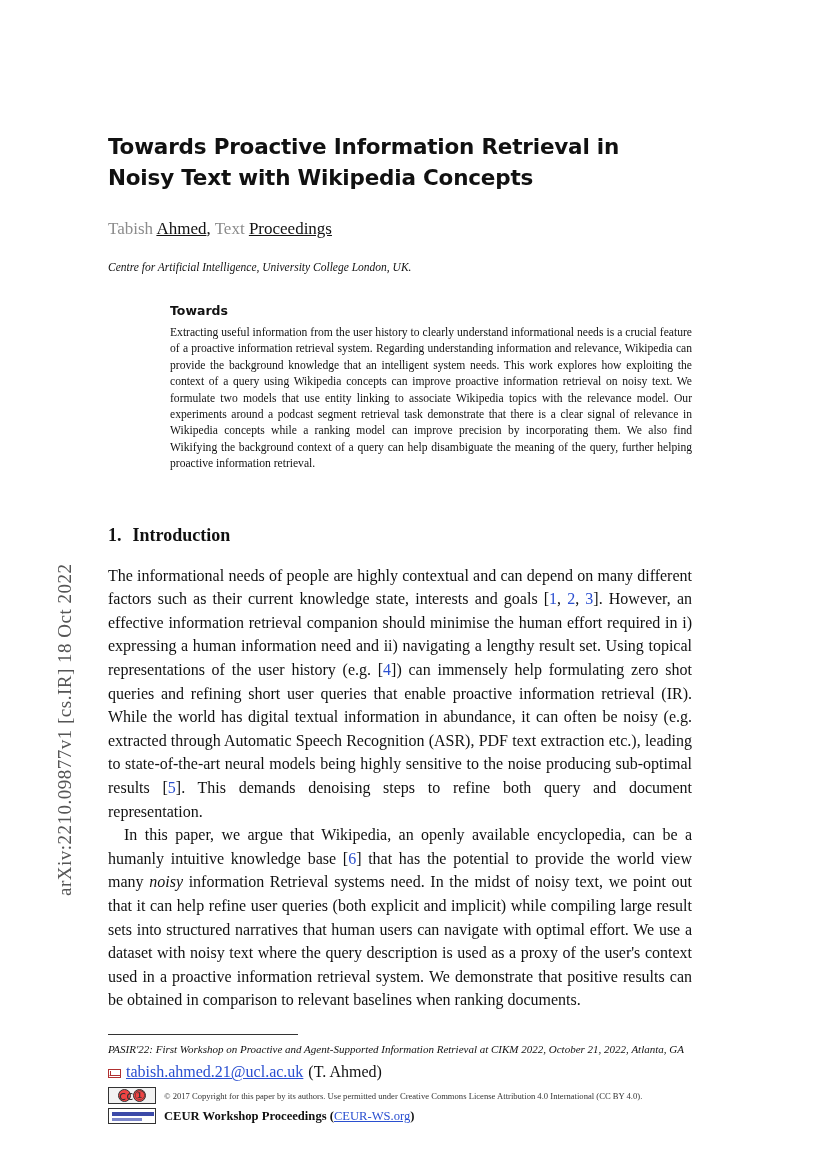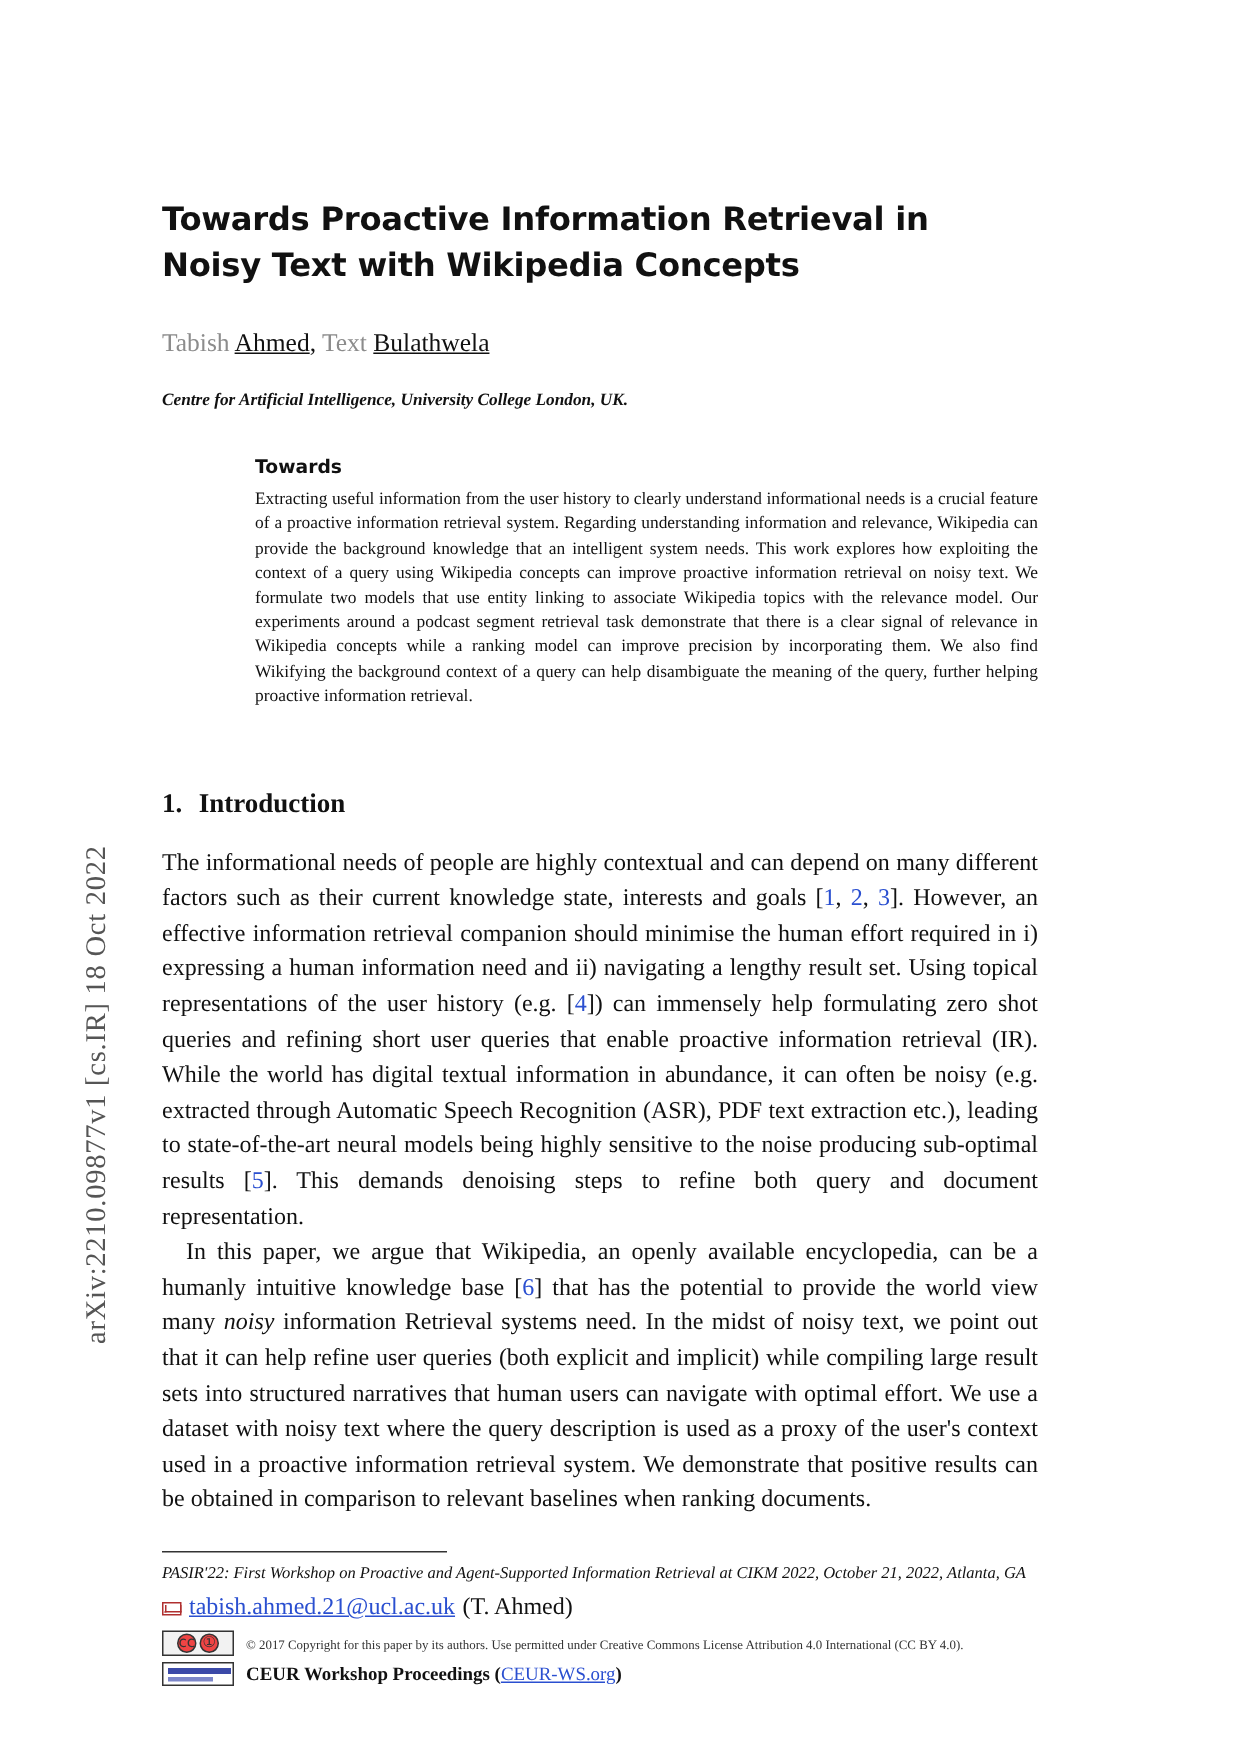--- a/index.html
+++ b/index.html
@@ -66,21 +66,21 @@
     text-decoration: underline;
   }
   .authors .sep {
     color: #111111;
   }
 
   .affiliation {
     margin-top: 22px;
     font-family: "Liberation Serif", serif;
     font-style: italic;
-    font-weight: bold;
+    font-weight: normal;
     font-size: 11.5px;
     color: #111111;
   }
 
   .abstract-block {
     margin-top: 30px;
     margin-left: 62px;
     width: 522px;
   }
   .abstract-heading {
@@ -213,21 +213,21 @@
     margin-right: 8px;
     box-sizing: border-box;
   }
   .cc-badge .circ {
     width: 11px;
     height: 11px;
     border-radius: 50%;
     border: 1px solid #333333;
     background: #ef4444;
     margin: 0 1px;
-    font-size: 10px;
+    font-size: 13px;
     line-height: 11px;
     text-align: center;
     color: #333333;
     font-family: "DejaVu Sans", sans-serif;
   }
   .license-text {
     font-family: "Liberation Serif", serif;
     font-size: 8.6px;
     color: #333333;
   }
@@ -283,21 +283,21 @@
 <div class="arxiv-stamp">arXiv:2210.09877v1  [cs.IR]  18 Oct 2022</div>
 
 <div class="page">
 
   <div class="title">Towards Proactive Information Retrieval in Noisy Text with Wikipedia Concepts</div>
 
   <div class="authors">
     <span class="given">Tabish</span>
     <span class="family">Ahmed</span><span class="sep">,</span>
     <span class="given">Text</span>
-    <span class="family">Bulathwela</span>
+    <span class="family">Proceedings</span>
   </div>
 
   <div class="affiliation">Centre for Artificial Intelligence, University College London, UK.</div>
 
   <div class="abstract-block">
     <div class="abstract-heading">Towards</div>
     <div class="abstract-text">Extracting useful information from the user history to clearly understand informational needs is a crucial feature of a proactive information retrieval system. Regarding understanding information and relevance, Wikipedia can provide the background knowledge that an intelligent system needs. This work explores how exploiting the context of a query using Wikipedia concepts can improve proactive information retrieval on noisy text. We formulate two models that use entity linking to associate Wikipedia topics with the relevance model. Our experiments around a podcast segment retrieval task demonstrate that there is a clear signal of relevance in Wikipedia concepts while a ranking model can improve precision by incorporating them. We also find Wikifying the background context of a query can help disambiguate the meaning of the query, further helping proactive information retrieval.</div>
   </div>
 
   <div class="section-heading">

